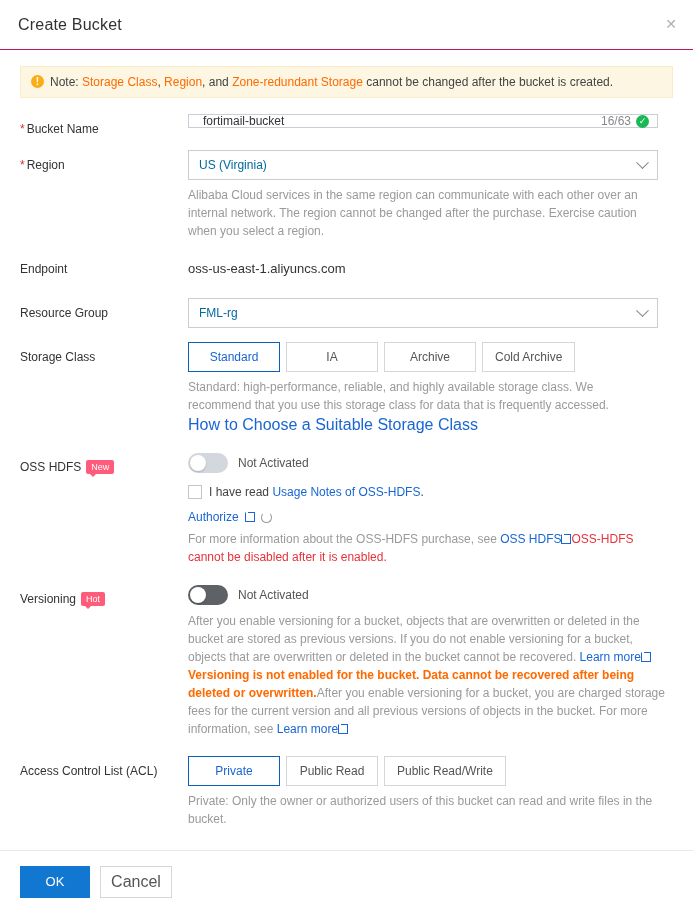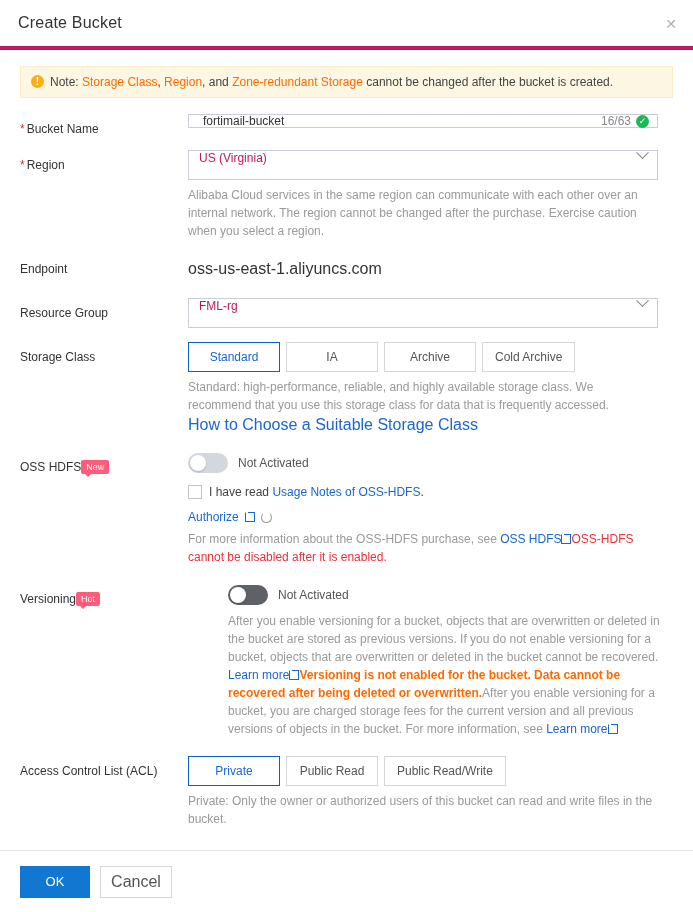--- a/index.html
+++ b/index.html
@@ -11,21 +11,21 @@
     font-family: "Liberation Sans", sans-serif;
     font-size: 12px;
     color: #333333;
     overflow: hidden;
     position: relative;
   }
 
   
   .dlg-header {
     height: 50px;
-    border-bottom: 4px solid #be185d;
+    border-bottom: 1px solid #be185d;
     display: flex;
     align-items: center;
     padding: 0 18px;
     position: relative;
   }
   .dlg-title {
     font-size: 16px;
     color: #333;
     font-weight: 400;
     letter-spacing: .2px;
@@ -87,20 +87,21 @@
   .row-field { flex: 1; min-width: 0; }
 
   .badge {
     display: inline-block;
     background: #ff5b7a;
     color: #ffffff;
     font-size: 9px;
     line-height: 12px;
     padding: 1px 5px 1px 5px;
     border-radius: 2px;
+    margin-left: 5px;
     vertical-align: 1px;
     position: relative;
   }
   .badge::after {
     content:"";
     position:absolute;
     left: 4px; bottom: -3px;
     border-left: 3px solid transparent;
     border-right: 3px solid transparent;
     border-top: 3px solid #ff5b7a;
@@ -126,37 +127,37 @@
     font-size:9px; line-height:13px; text-align:center;
     flex:none;
   }
 
   .select-input {
     width: 470px;
     height: 30px;
     border: 1px solid #c9ced6;
     background:#fff;
     display:flex;
-    align-items:flex-start;
+    align-items:center;
     padding: 0 10px;
     font-size: 12px;
-    color:#be185d;
+    color:#0369a1;
     cursor: pointer;
   }
   .select-input .val { flex:1; }
   .chev {
     width: 9px; height: 9px;
     border-right: 1.4px solid #888;
     border-bottom: 1.4px solid #888;
     transform: rotate(45deg) translate(-2px,-2px);
     flex:none;
   }
 
   .static-val {
-    font-size:16px;
+    font-size:13px;
     color:#333;
     padding-top:6px;
     line-height:18px;
   }
 
   .hint {
     font-size: 12px;
     color: #9a9a9a;
     line-height: 18px;
     margin-top: 6px;
@@ -369,21 +370,21 @@
       </div>
       <div class="authorize-row">
         <span class="link" style="font-size:12px;">Authorize</span>
         <span class="ext-icon link"></span>
         <span class="refresh-icon"></span>
       </div>
       <div class="hint"><span>For more information about the OSS-HDFS purchase, see </span><span class="link">OSS HDFS</span><span class="ext-icon link"></span><span class="red-text">OSS-HDFS cannot be disabled after it is enabled.</span></div>
     </div>
   </div>
 
-  <div class="row" style="margin-top:18px;gap:40px;">
+  <div class="row" style="margin-top:18px;">
     <div class="row-label"><span>Versioning</span><span class="badge">Hot</span></div>
     <div class="row-field">
       <div class="toggle-row">
         <div class="toggle dark">
             <span class="knob"></span>
           </div>
         <span class="toggle-label">Not Activated</span>
       </div>
       <div class="hint" style="max-width:478px;"><span>After you enable versioning for a bucket, objects that are overwritten or deleted in the bucket are stored as previous versions. If you do not enable versioning for a bucket, objects that are overwritten or deleted in the bucket cannot be recovered. </span><span class="link">Learn more</span><span class="ext-icon link"></span><span class="orange-text" style="font-weight:600;">Versioning is not enabled for the bucket. Data cannot be recovered after being deleted or overwritten.</span><span>After you enable versioning for a bucket, you are charged storage fees for the current version and all previous versions of objects in the bucket. For more information, see </span><span class="link">Learn more</span><span class="ext-icon link"></span></div>
     </div>

